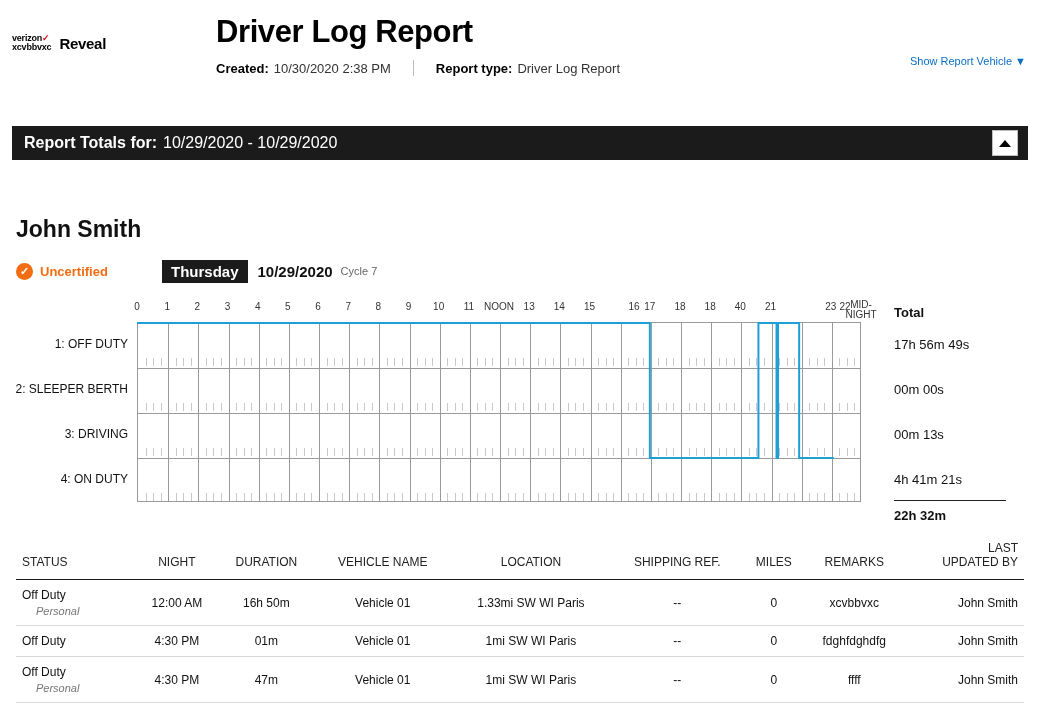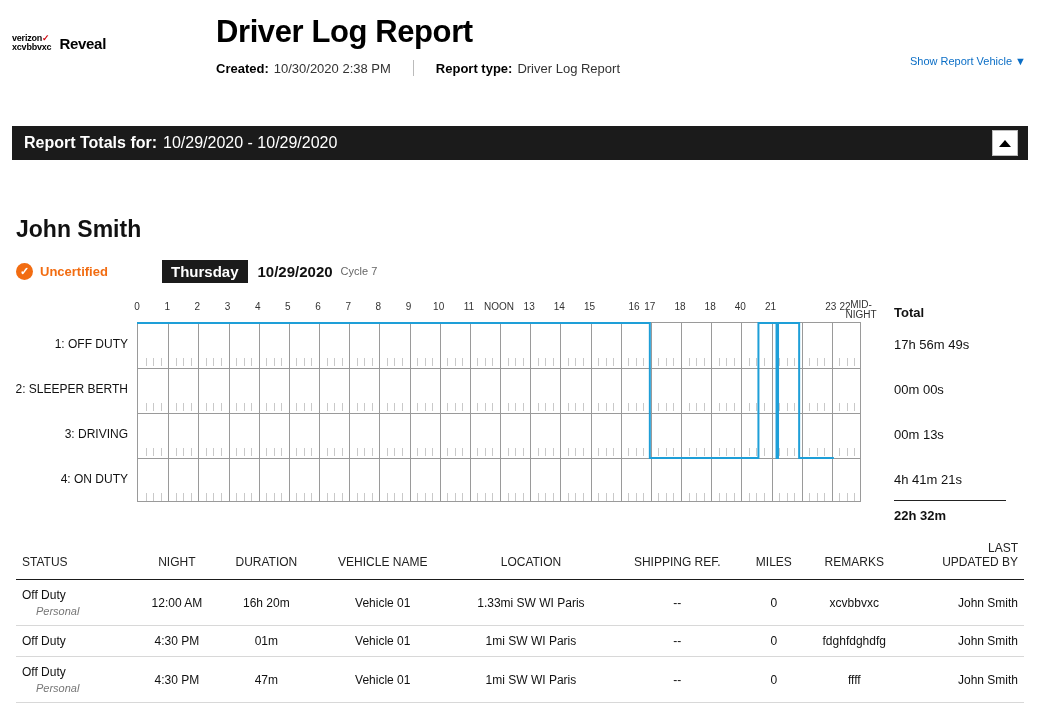--- a/index.html
+++ b/index.html
@@ -815,21 +815,21 @@
         <th class="col-last">
           <span>LAST</span><br>
           <span>UPDATED BY</span>
         </th>
       </tr>
     </thead>
     <tbody id="log-table-body">
         <tr>
           <td class="col-status">Off Duty<span class="sub-note">Personal</span></td>
           <td>12:00 AM</td>
-          <td>16h 20m</td>
+          <td>16h 50m</td>
           <td>Vehicle 01</td>
           <td>1.33mi SW WI Paris</td>
           <td>--</td>
           <td>0</td>
           <td>xcvbbvxc</td>
           <td class="col-last">John Smith</td>
         </tr>
         <tr>
           <td class="col-status">Off Duty</td>
           <td>4:30 PM</td>

